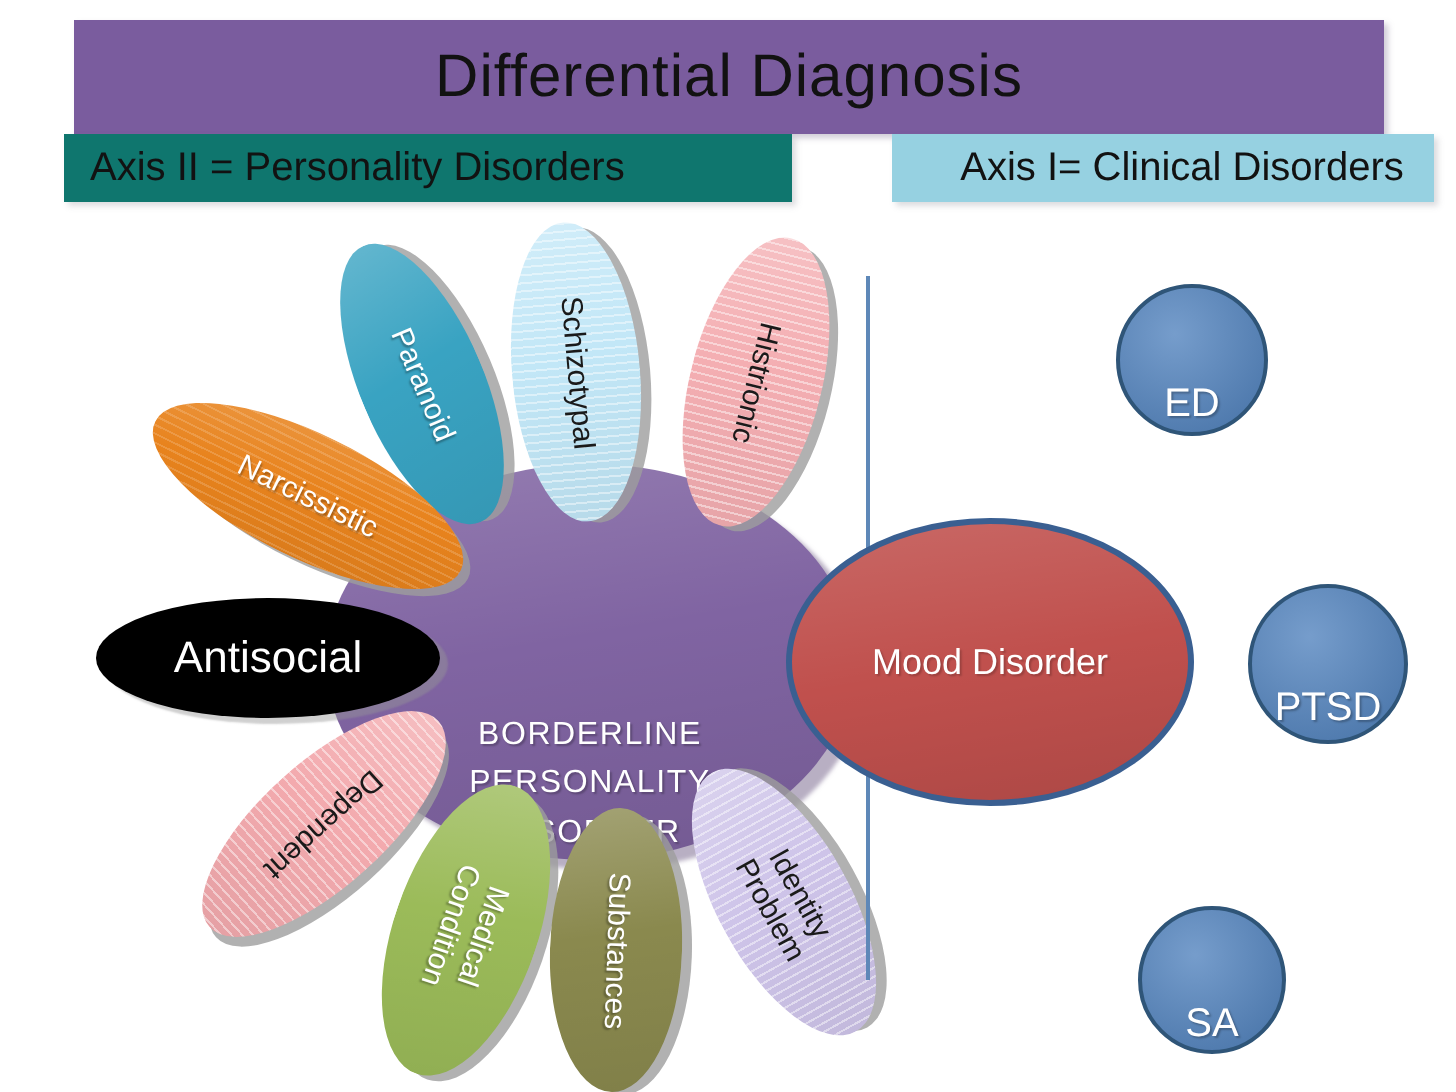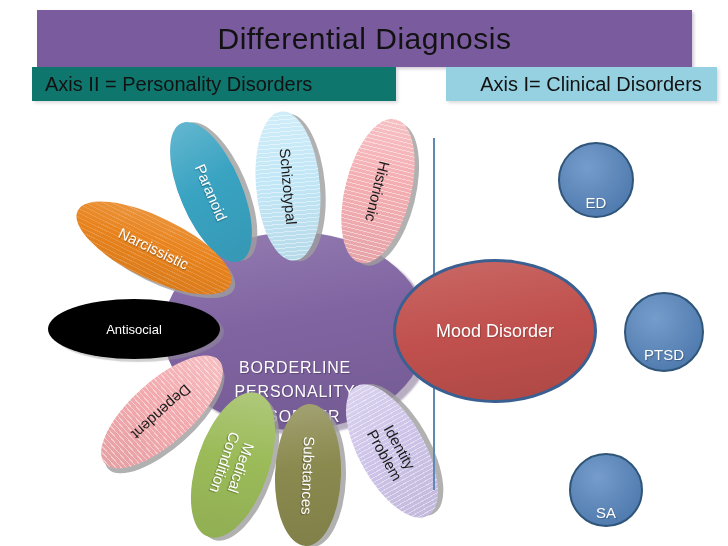--- a/index.html
+++ b/index.html
@@ -60,38 +60,38 @@
   .p-medical     {left:197px;top:389px;width:72px;height:152px;transform:rotate(19deg);}
   .p-substances  {left:275px;top:404px;width:66px;height:142px;transform:rotate(2deg);}
   .p-identity    {left:359px;top:377px;width:66px;height:148px;transform:rotate(-29deg);}
   .petal-label{font-size:15px;white-space:nowrap;}
   .petal-label.rot90{transform:rotate(90deg);}
   .petal-label.wrap2{white-space:normal;text-align:center;line-height:1.15;}
   .p-medical  .petal-label{width:74px;}
   .p-identity .petal-label{width:80px;}
   .txt-light{color:#ffffff;text-shadow:1px 1px 1px rgba(0,0,0,.3);}
   .txt-dark{color:#1a1a1a;}
-  .p-antisocial .petal-label{font-size:13px;}
+  .p-antisocial .petal-label{font-size:22px;}
   
   .mood-ellipse{
     position:absolute;left:393px;top:259px;width:204px;height:144px;border-radius:50%;
     border:3px solid #3A5F91;box-sizing:border-box;z-index:5;
     display:flex;flex-direction:column;align-items:center;justify-content:center;
     background-image:linear-gradient(170deg, rgba(255,255,255,.14), rgba(255,255,255,0) 50%, rgba(0,0,0,.10));
   }
   .mood-line{color:#ffffff;font-size:18px;line-height:1.45;text-shadow:1px 1px 1px rgba(0,0,0,.2);}
   .clin-circle{
     position:absolute;border-radius:50%;border:2px solid #2F5578;box-sizing:border-box;z-index:5;
     display:flex;align-items:center;justify-content:center;
     background-image:radial-gradient(circle at 38% 32%, rgba(255,255,255,.22), rgba(0,0,0,.12));
   }
   .c-ed  {left:558px;top:142px;width:76px;height:76px;}
   .c-ptsd{left:624px;top:292px;width:80px;height:80px;}
   .c-sa  {left:569px;top:453px;width:74px;height:74px;}
-  .circle-label{color:#ffffff;font-size:15px;text-shadow:1px 1px 1px rgba(0,0,0,.25);margin-top:44px;}
+  .circle-label{color:#ffffff;font-size:20px;text-shadow:1px 1px 1px rgba(0,0,0,.25);margin-top:44px;}
 </style>
 </head>
 <body>
 
 <div class="stage">
 
   <div class="title-bar" style="background-color: rgb(122, 92, 158);">
     <span class="title-text">Differential Diagnosis</span>
   </div>
   <div class="axis-bar axis2-bar" style="background-color: #0f766e;">

